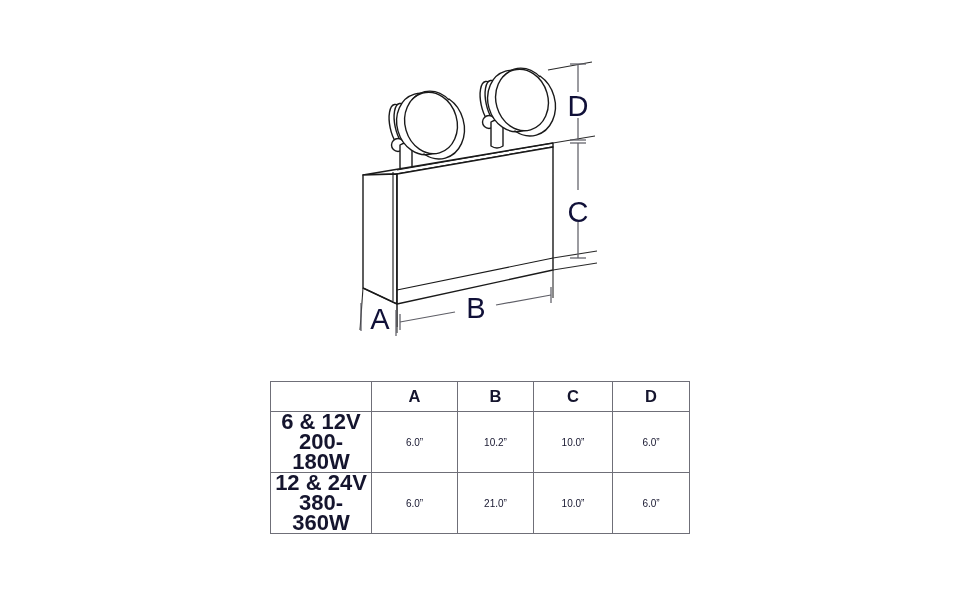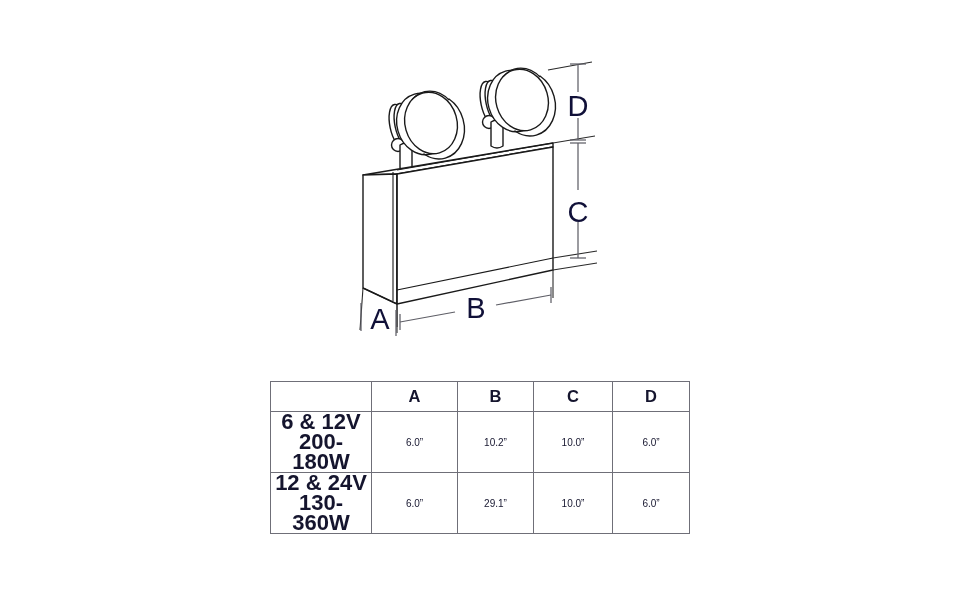--- a/index.html
+++ b/index.html
@@ -208,23 +208,23 @@
           <span class="lbl-line">200-180W</span>
         </td>
         <td>6.0”</td>
         <td>10.2”</td>
         <td>10.0”</td>
         <td>6.0”</td>
       </tr>
       <tr>
         <td class="rowlabel">
           <span class="lbl-line">12 &amp; 24V</span>
-          <span class="lbl-line">130-360W</span>
+          <span class="lbl-line">380-360W</span>
         </td>
         <td>6.0”</td>
-        <td>29.1”</td>
+        <td>21.0”</td>
         <td>10.0”</td>
         <td>6.0”</td>
       </tr>
     </tbody>
   </table>
 
 </div>
 
 </body></html>

